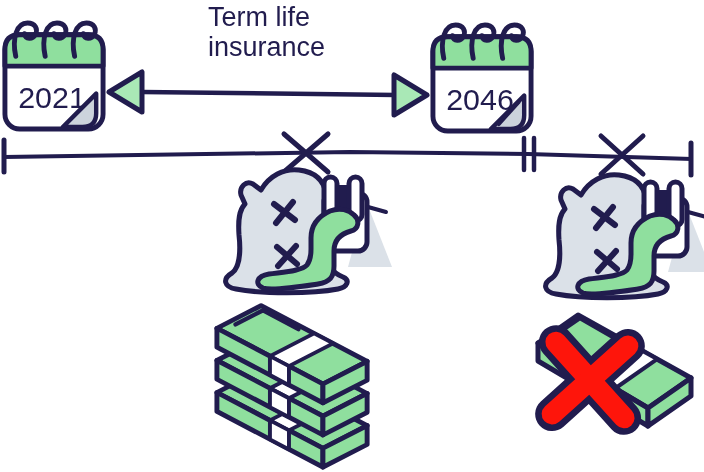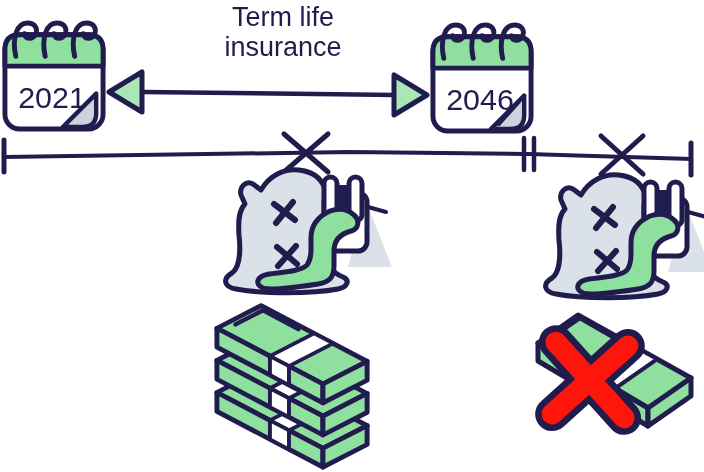--- a/index.html
+++ b/index.html
@@ -10,23 +10,23 @@
     --fold-gray:#ccd3dc;
     --red:#fe150b;
   }
   html,body{margin:0;padding:0;background:#fff;}
   .canvas{
     position:relative;width:704px;height:472px;background:#ffffff;
     overflow:hidden;font-family:"Liberation Sans",sans-serif;
   }
   .abs{position:absolute;}
   .title{
-    left:193px;top:2px;width:180px;
+    left:208px;top:2px;width:180px;
     font-size:27px;line-height:30px;font-weight:500;
-    color:var(--navy);text-align:center;
+    color:var(--navy);text-align:left;
   }
   svg{display:block;}
   .year-text{
     font-family:"Liberation Sans",sans-serif;
     font-size:31px;font-weight:500;fill:var(--navy);
   }
 </style>
 </head>
 <body>
 

